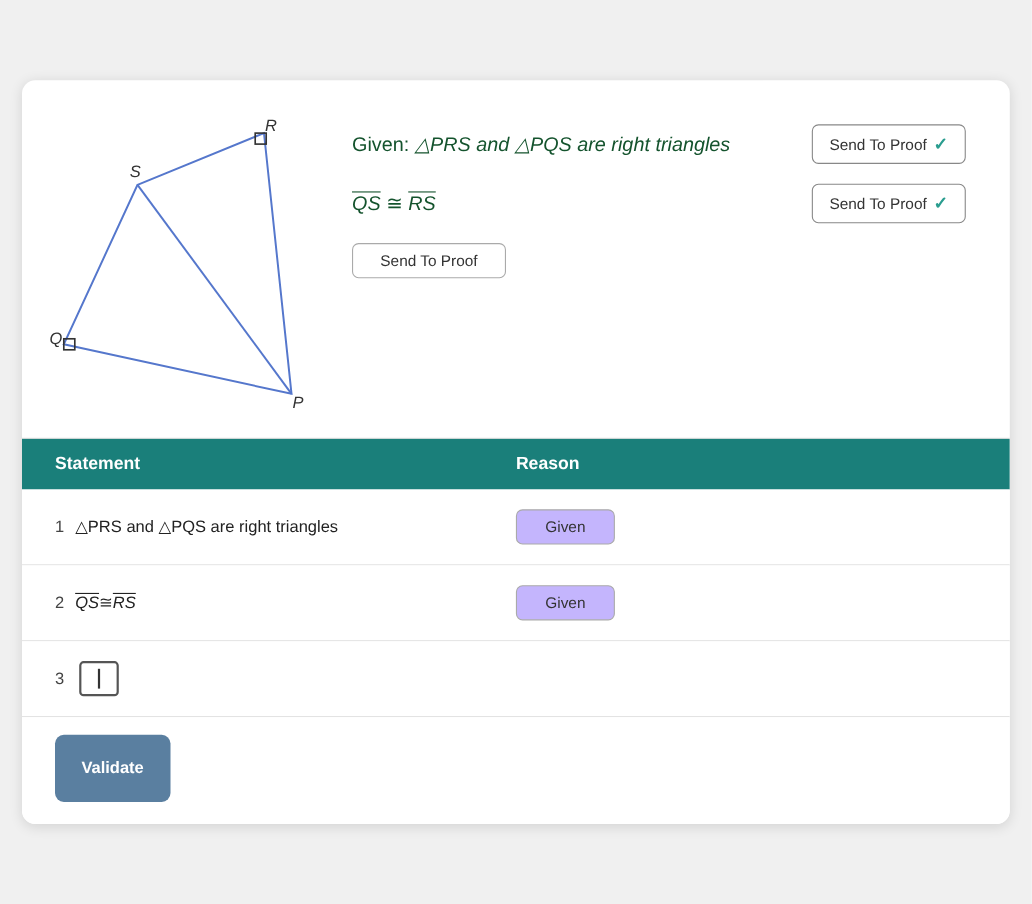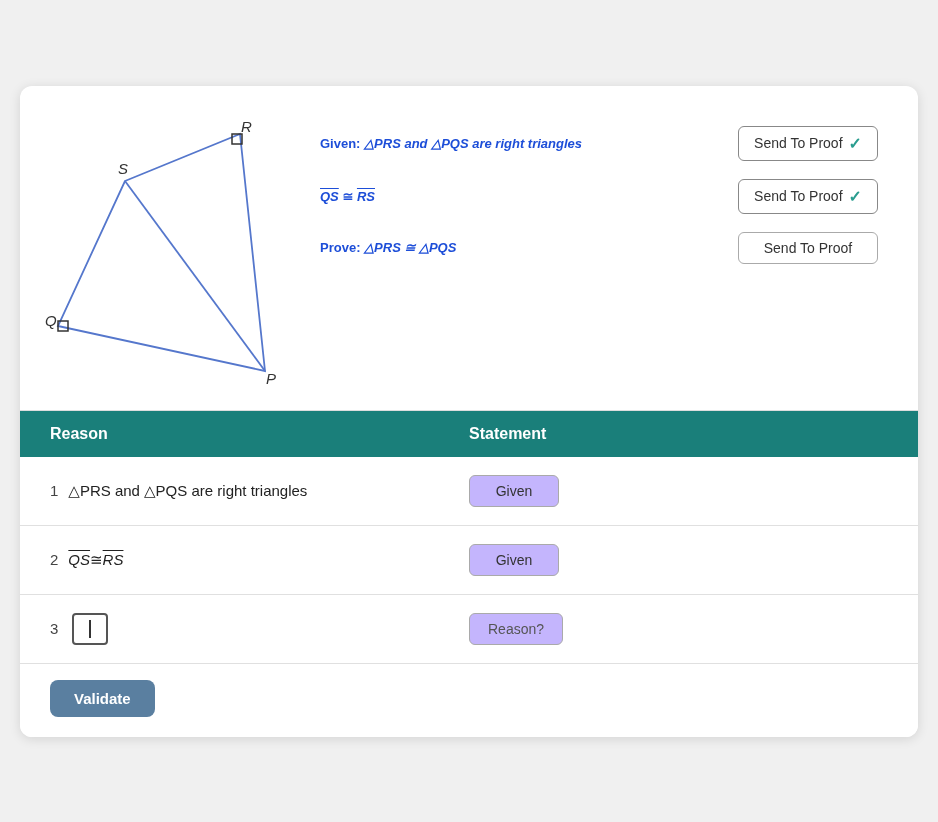--- a/index.html
+++ b/index.html
@@ -40,23 +40,22 @@
       gap: 18px;
       padding-top: 10px;
     }
     .given-row {
       display: flex;
       align-items: center;
       justify-content: space-between;
       gap: 20px;
     }
     .given-text {
-      font-size: 13px;
-      color: #1d4ed8;
-      font-weight: bold;
+      font-size: 18px;
+      color: #14532d;
     }
     .given-text .math {
       font-style: italic;
     }
     .overline {
       text-decoration: overline;
       font-style: italic;
     }
     .send-to-proof-btn {
       border: 1.5px solid #aaa;
@@ -165,21 +164,21 @@
     }
     .validate-row {
       padding: 16px 30px 20px;
       background: #fff;
     }
     .validate-btn {
       background: #5a7fa0;
       color: #fff;
       border: none;
       border-radius: 8px;
-      padding: 10px 24px;
+      padding: 22px 24px;
       font-size: 15px;
       font-weight: 600;
       cursor: pointer;
     }
   </style>
 </head>
 <body>
 
 <div class="card">
 
@@ -222,35 +221,31 @@
           <span> ≅ </span>
           <span class="overline">RS</span>
         </div>
         <button class="send-to-proof-btn checked">
           <span>Send To Proof</span>
           <span class="checkmark">✓</span>
         </button>
       </div>
 
       <div class="given-row">
-        <div class="given-text">
-          <span>Prove: </span>
-          <span class="math">△PRS ≅ △PQS</span>
-        </div>
         <button class="send-to-proof-btn">
           <span>Send To Proof</span>
         </button>
       </div>
     </div>
   </div>
 
   <div class="table-section">
     <div class="table-header">
+      <span>Statement</span>
       <span>Reason</span>
-      <span>Statement</span>
     </div>
 
     <div class="table-row">
       <div class="statement-cell">
         <span class="row-number">1</span>
         <span class="math">△PRS and △PQS are right triangles</span>
       </div>
       <div class="reason-cell">
         <button class="reason-btn">Given</button>
       </div>
@@ -266,22 +261,19 @@
       <div class="reason-cell">
         <button class="reason-btn">Given</button>
       </div>
     </div>
 
     <div class="table-row">
       <div class="statement-cell">
         <span class="row-number">3</span>
         <div class="text-input-box"></div>
       </div>
-      <div class="reason-cell">
-        <button class="reason-btn question">Reason?</button>
-      </div>
     </div>
 
     <div class="validate-row">
       <button class="validate-btn">Validate</button>
     </div>
   </div>
 </div>
 
 </body></html>

